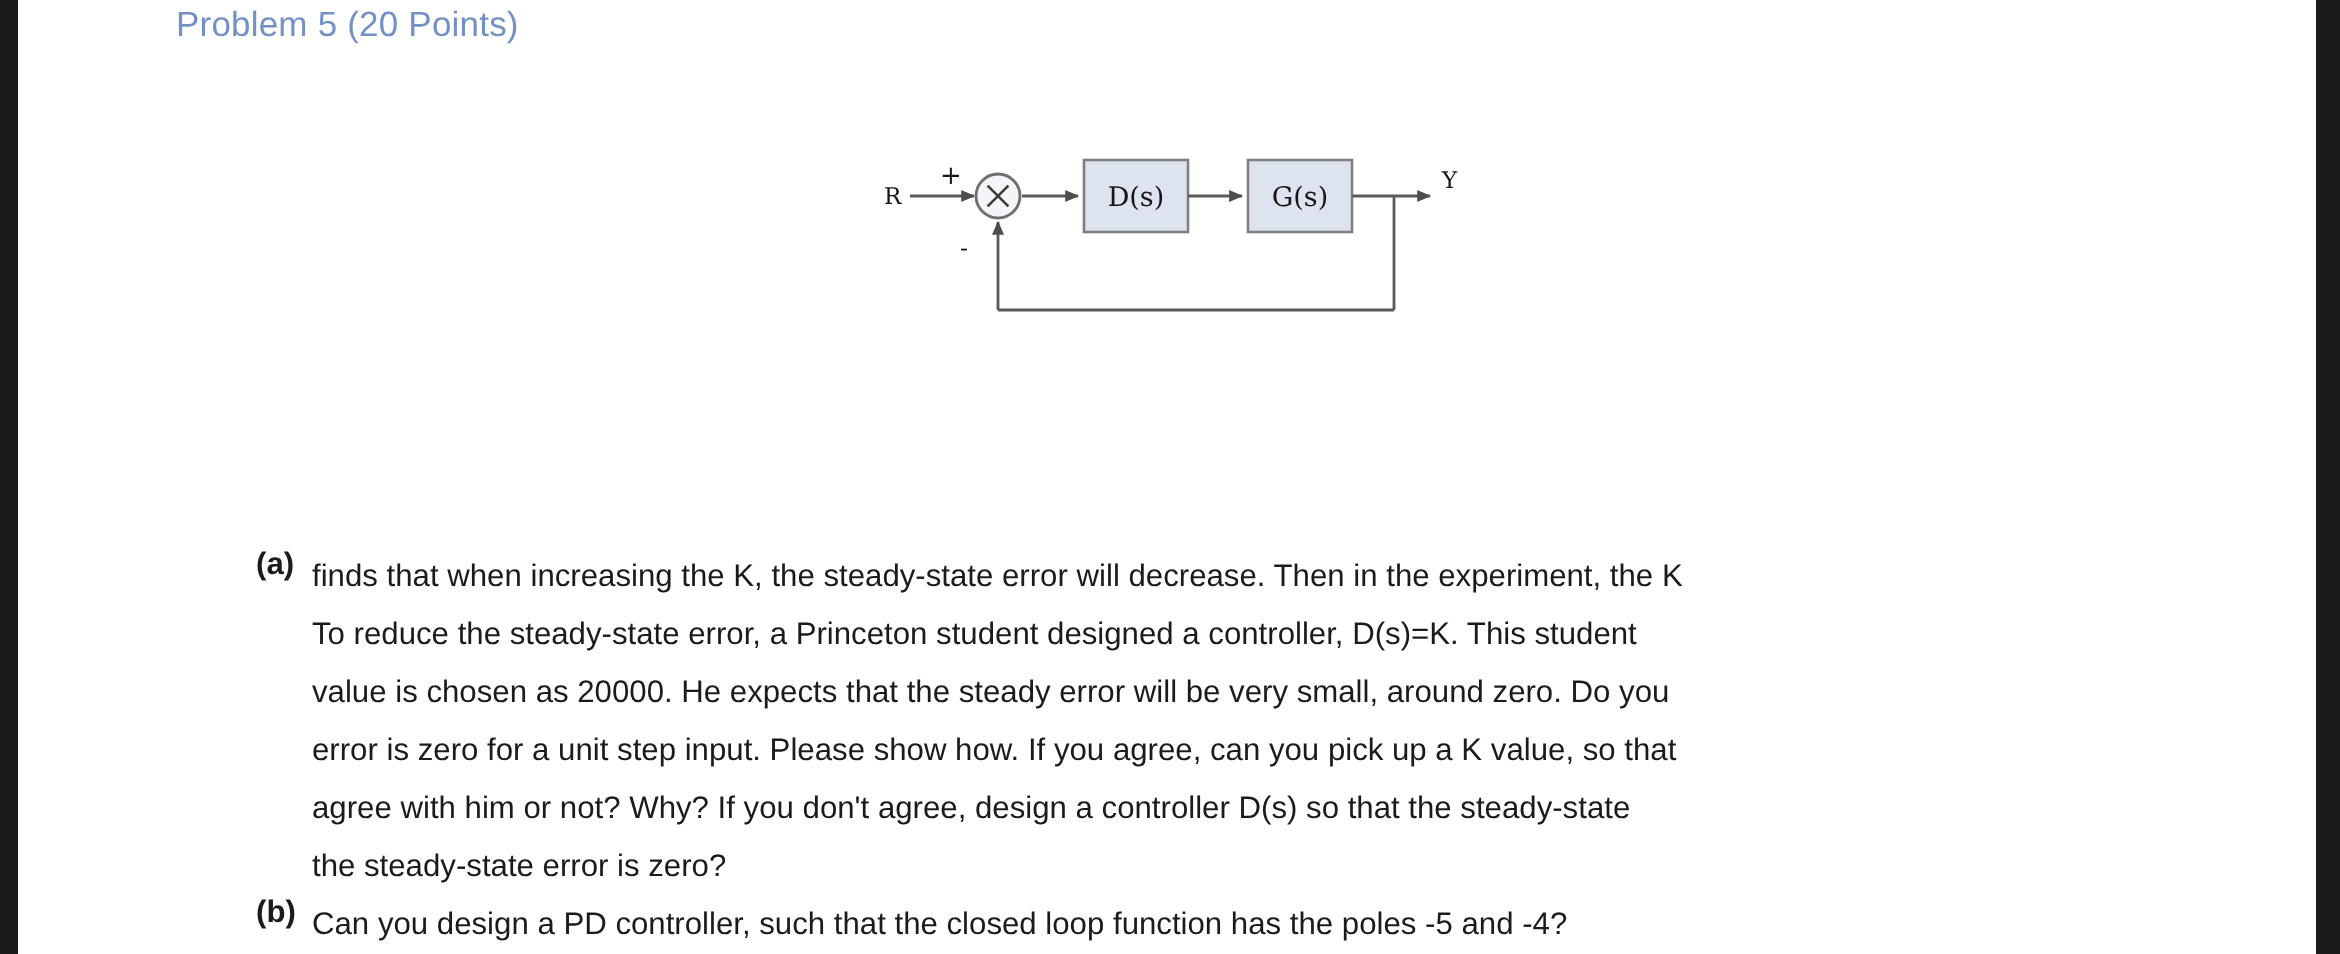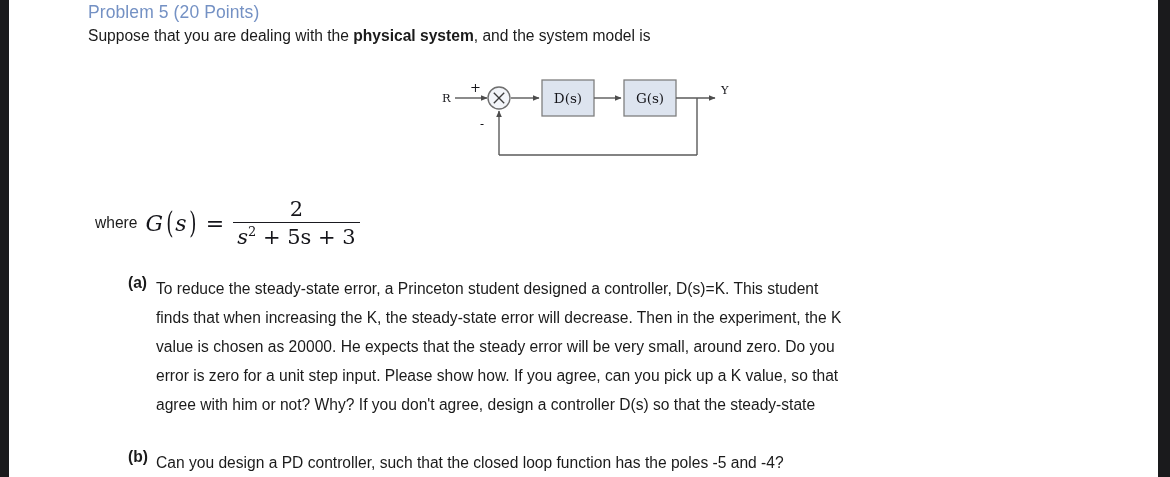--- a/index.html
+++ b/index.html
@@ -158,21 +158,20 @@
 
 <div id="page">
 
   <div class="band band-left"></div>
   <div class="band band-right"></div>
 
   <div class="sheet">
 
     <div class="problem-heading">Problem 5 (20 Points)</div>
 
-    <div class="intro-line"><span>Suppose that you are dealing with the </span><b>physical system</b><span>, and the system model is</span></div>
 
     <div class="diagram">
       <svg width="320" height="100" viewBox="0 0 320 100" xmlns="http://www.w3.org/2000/svg">
         <defs>
           <marker id="arrowhead" markerWidth="7" markerHeight="6" refX="6.4" refY="3" orient="auto" markerUnits="userSpaceOnUse">
             <path d="M0,0 L7,3 L0,6 z" fill="#4d4d4d"></path>
           </marker>
         </defs>
 
         <text x="13" y="30" font-family="DejaVu Serif, Liberation Serif, serif" font-size="11.5" fill="#15151a">R</text>
@@ -200,44 +199,30 @@
         <line x1="247" y1="26" x2="286" y2="26" stroke="#5a5a5a" stroke-width="1.4" marker-end="url(#arrowhead)"></line>
 
         <text x="292" y="22" font-family="DejaVu Serif, Liberation Serif, serif" font-size="11.5" fill="#15151a">Y</text>
 
         <line x1="268" y1="26" x2="268" y2="83" stroke="#5a5a5a" stroke-width="1.4"></line>
         <line x1="268" y1="83" x2="70" y2="83" stroke="#5a5a5a" stroke-width="1.4"></line>
         <line x1="70" y1="83" x2="70" y2="39" stroke="#5a5a5a" stroke-width="1.4" marker-end="url(#arrowhead)"></line>
       </svg>
     </div>
 
-    <div class="eq-row">
-      <span class="eq-where">where</span>
-      <span class="math gs-head">
-        <span class="mi">G</span>
-        <span class="paren">(</span>
-        <span class="mi">s</span>
-        <span class="paren">)</span>
-        <span class="eq-sign">=</span>
-      </span>
-      <span class="math frac">
-        <span class="num">2</span>
-        <span class="bar"></span>
-        <span class="den"><span class="mi">s</span><sup class="exp">2</sup> <span>+ 5s + 3</span></span>
-      </span>
-    </div>
 
     <div class="part part-a">
       <span class="part-label">(a)</span>
       <span class="part-body">
+        <span class="ln">finds that when increasing the K, the steady-state error will decrease. Then in the experiment, the K</span>
         <span class="ln">To reduce the steady-state error, a Princeton student designed a controller, D(s)=K. This student</span>
-        <span class="ln">finds that when increasing the K, the steady-state error will decrease. Then in the experiment, the K</span>
         <span class="ln">value is chosen as 20000. He expects that the steady error will be very small, around zero. Do you</span>
         <span class="ln">error is zero for a unit step input. Please show how. If you agree, can you pick up a K value, so that</span>
         <span class="ln">agree with him or not? Why? If you don't agree, design a controller D(s) so that the steady-state</span>
+        <span class="ln">the steady-state error is zero?</span>
       </span>
     </div>
 
     <div class="part part-b">
       <span class="part-label">(b)</span>
       <span class="part-body">
         <span class="ln">Can you design a PD controller, such that the closed loop function has the poles -5 and -4?</span>
       </span>
     </div>
 

